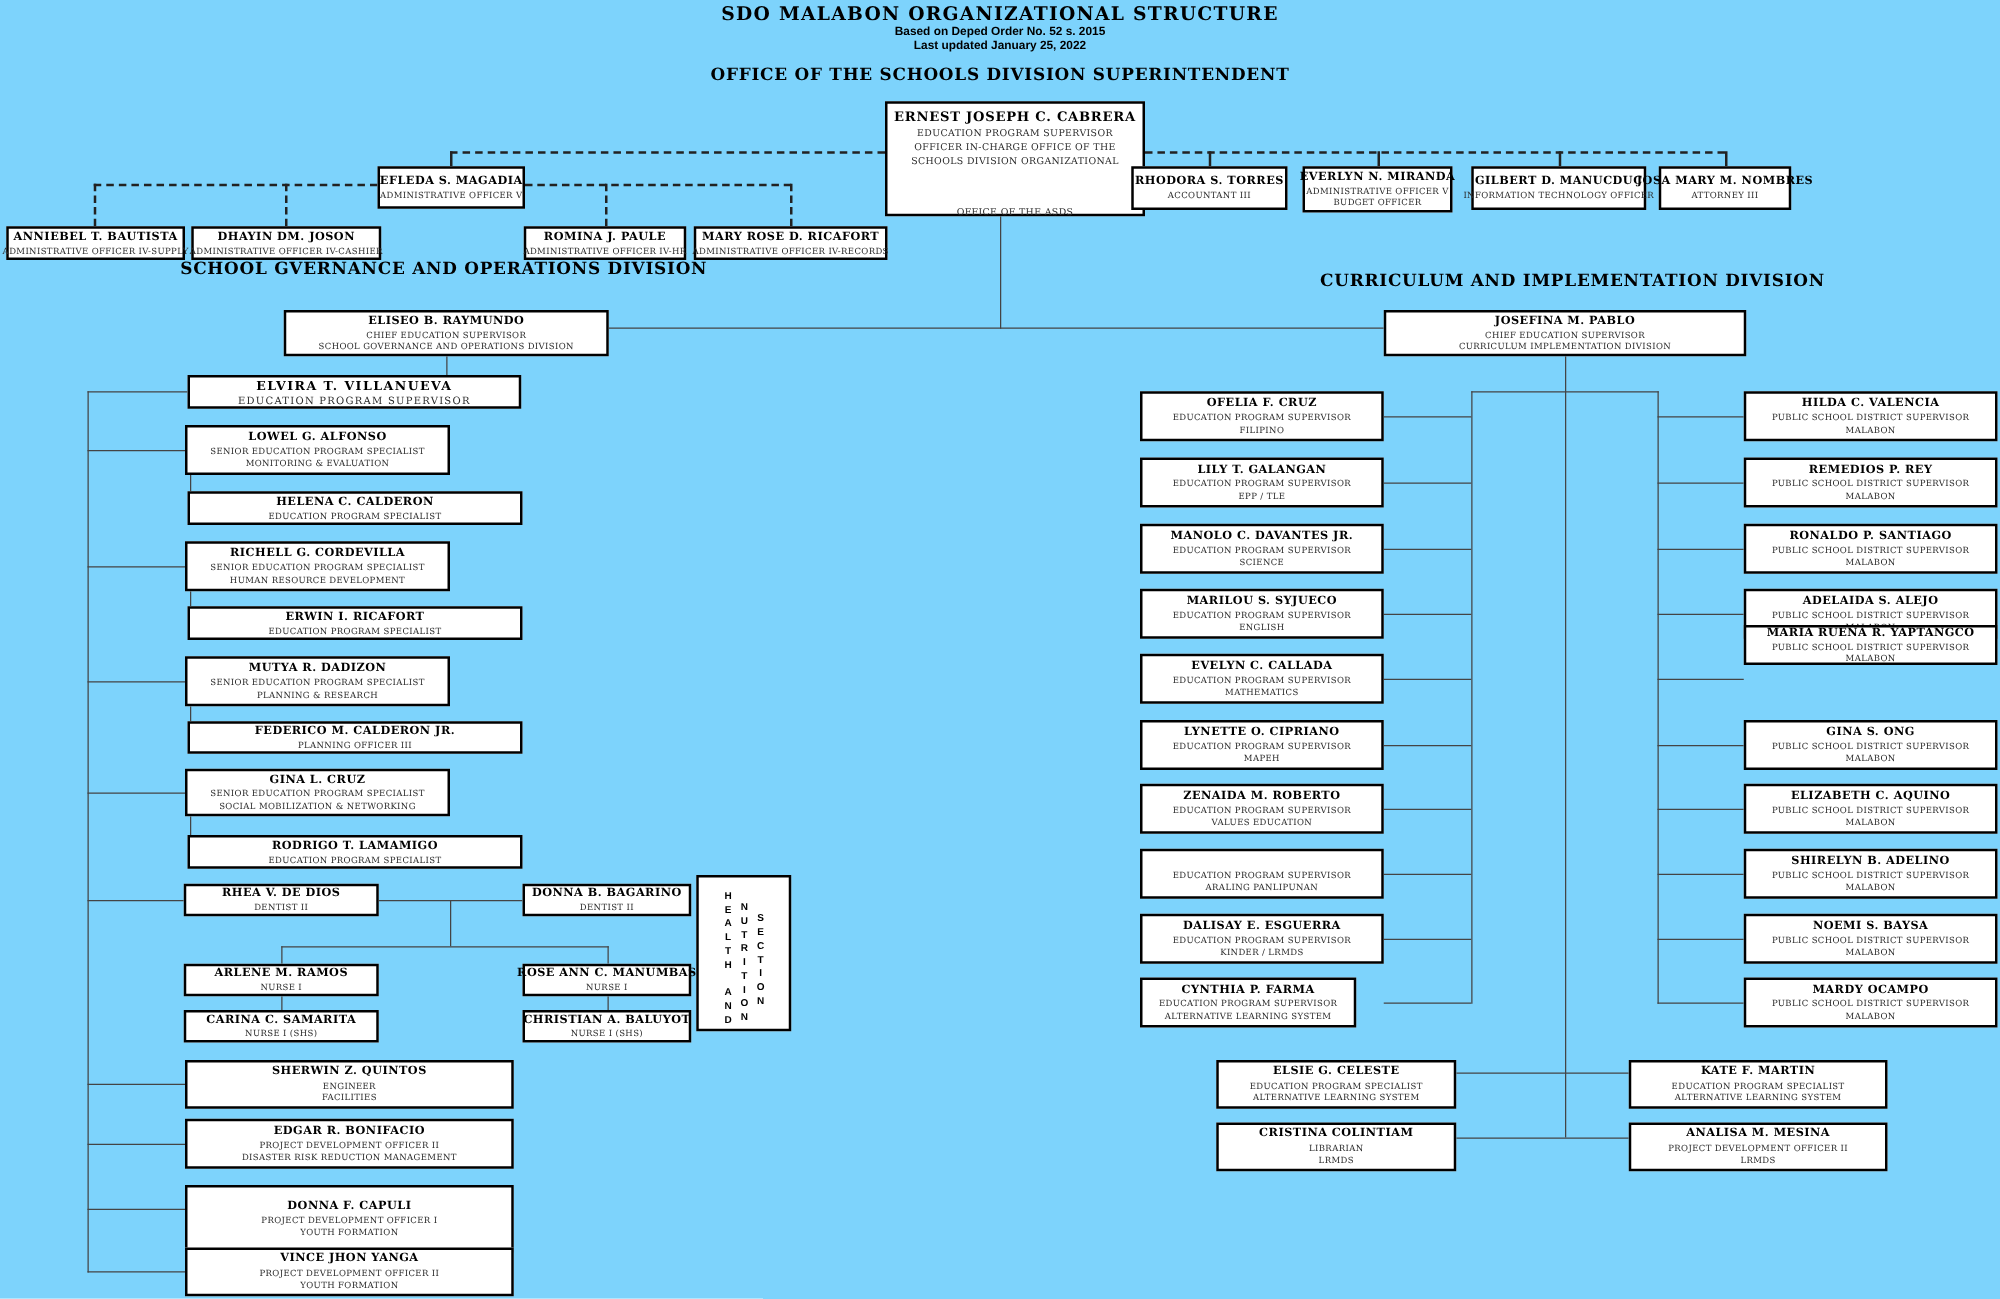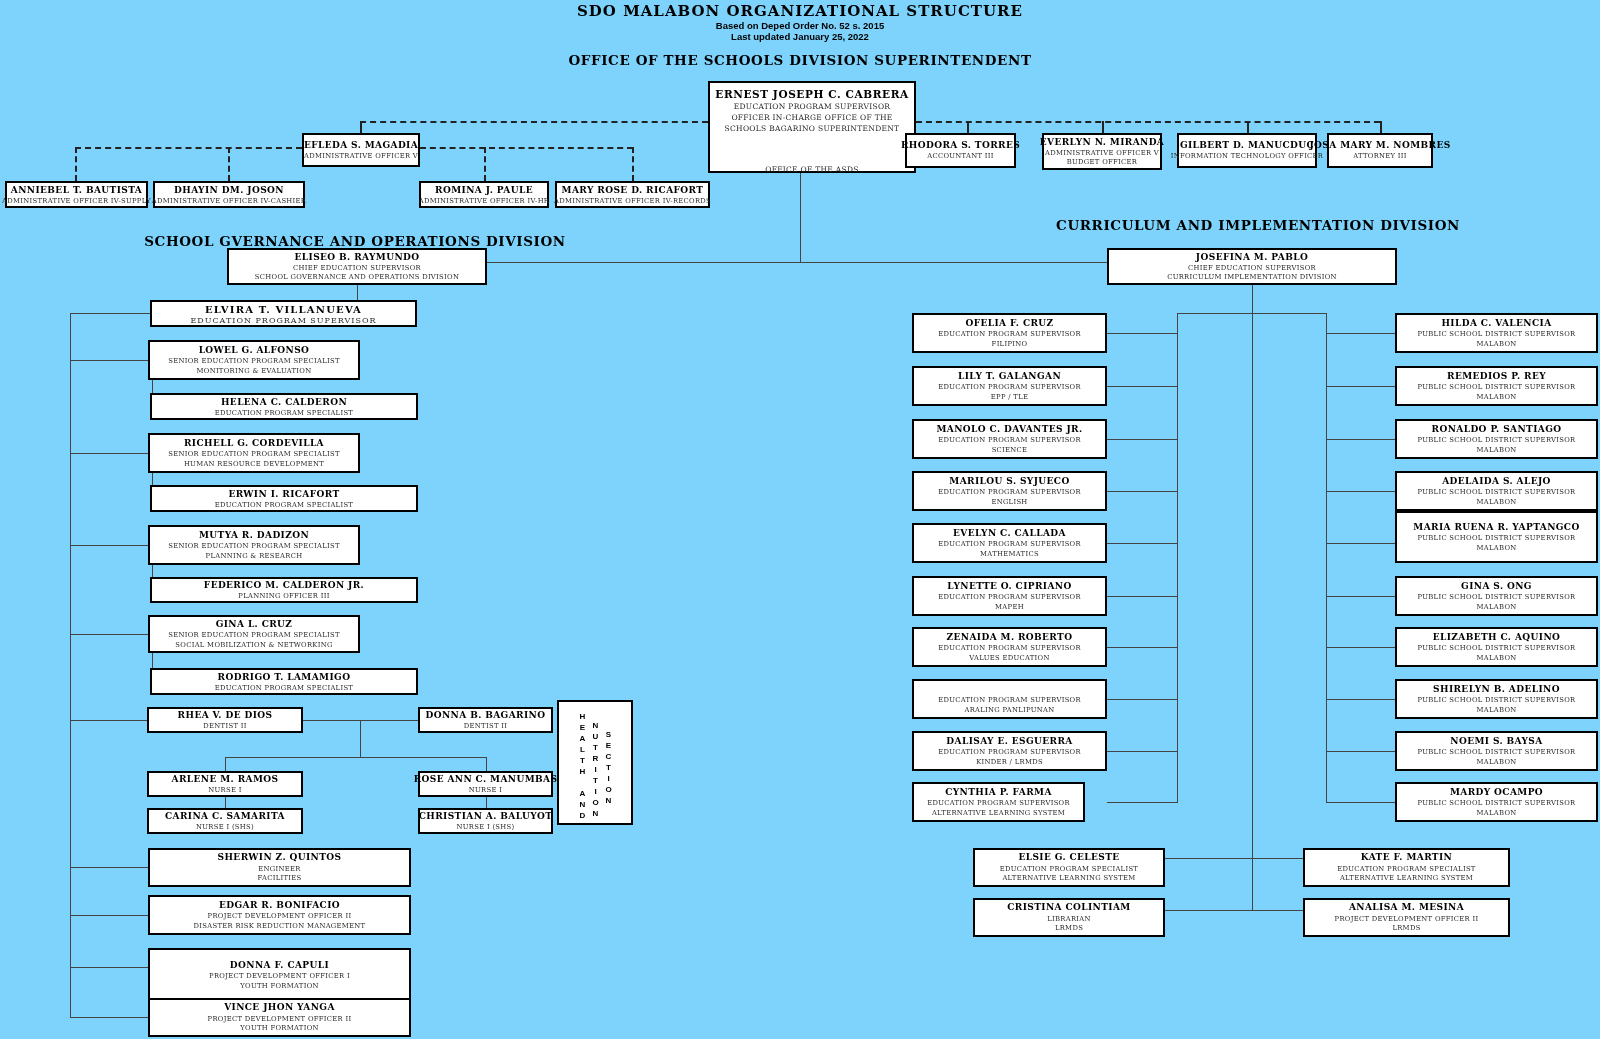--- a/index.html
+++ b/index.html
@@ -31,21 +31,21 @@
   .vlabel span:nth-child(3){margin-top:18px}
 </style>
 </head>
 <body>
 
 <div class="canvas">
   <div class="hdr title" style="left:400px;top:2px;width:800px">SDO MALABON ORGANIZATIONAL STRUCTURE</div>
   <div class="hdr sub" style="left:400px;top:20px;width:800px">Based on Deped Order No. 52 s. 2015</div>
   <div class="hdr sub" style="left:400px;top:31px;width:800px">Last updated January 25, 2022</div>
   <div class="hdr sect" style="left:400px;top:52px;width:800px">OFFICE OF THE SCHOOLS DIVISION SUPERINTENDENT</div>
-  <div class="hdr sect" style="left:105px;top:233px;width:500px">SCHOOL GVERNANCE AND OPERATIONS DIVISION</div>
+  <div class="hdr sect" style="left:105px;top:207px;width:500px">SCHOOL GVERNANCE AND OPERATIONS DIVISION</div>
   <div class="hdr sect" style="left:1008px;top:217px;width:500px">CURRICULUM AND IMPLEMENTATION DIVISION</div>
 
   <div class="vlabel" style="left:557px;top:700px;width:76px;height:125px">
     <span>HEALTH AND</span>
     <span>NUTRITION</span>
     <span>SECTION</span>
   </div>
 <div class="ln" style="left: 800px; top: 173px; width: 1px; height: 90px;"></div>
     <div class="ln" style="left: 487px; top: 262px; width: 620px; height: 1px;"></div>
     <div class="ln" style="left: 357px; top: 285px; width: 1px; height: 15px;"></div>
@@ -107,26 +107,26 @@
     <div class="dv" style="left: 1247px; top: 121px; height: 12px;"></div>
     <div class="dv" style="left: 1380px; top: 121px; height: 12px;"></div>
     <div class="dv" style="left: 75px; top: 147px; height: 34px;"></div>
     <div class="dv" style="left: 228px; top: 147px; height: 34px;"></div>
     <div class="dv" style="left: 484px; top: 147px; height: 34px;"></div>
     <div class="dv" style="left: 632px; top: 147px; height: 34px;"></div>
     <div class="box lg" style="left: 708px; top: 81px; width: 208px; height: 92px;">
       <span class="name">ERNEST JOSEPH C. CABRERA</span>
       <span class="role">EDUCATION PROGRAM SUPERVISOR</span>
       <span class="role">OFFICER IN-CHARGE OFFICE OF THE</span>
-      <span class="role">SCHOOLS BAGARINO SUPERINTENDENT</span>
+      <span class="role">SCHOOLS DIVISION ORGANIZATIONAL</span>
       <span class="role"></span>
       <span class="role"></span>
       <span class="role">OFFICE OF THE ASDS</span>
     </div>
-    <div class="box" style="left: 905px; top: 133px; width: 111px; height: 35px;">
+    <div class="box" style="left: 905px; top: 133px; width: 125px; height: 35px;">
       <span class="name">RHODORA S. TORRES</span>
       <span class="role">ACCOUNTANT III</span>
     </div>
     <div class="box" style="left: 1042px; top: 133px; width: 120px; height: 37px;">
       <span class="name">EVERLYN N. MIRANDA</span>
       <span class="role">ADMINISTRATIVE OFFICER V</span>
       <span class="role">BUDGET OFFICER</span>
     </div>
     <div class="box" style="left: 1177px; top: 133px; width: 140px; height: 35px;">
       <span class="name">GILBERT D. MANUCDUC</span>
@@ -313,21 +313,21 @@
     <div class="box" style="left: 1395px; top: 419px; width: 203px; height: 40px;">
       <span class="name">RONALDO P. SANTIAGO</span>
       <span class="role">PUBLIC SCHOOL DISTRICT SUPERVISOR</span>
       <span class="role">MALABON</span>
     </div>
     <div class="box" style="left: 1395px; top: 471px; width: 203px; height: 40px;">
       <span class="name">ADELAIDA S. ALEJO</span>
       <span class="role">PUBLIC SCHOOL DISTRICT SUPERVISOR</span>
       <span class="role">MALABON</span>
     </div>
-    <div class="box" style="left: 1395px; top: 511px; width: 203px; height: 52px;">
+    <div class="box" style="left: 1395px; top: 500px; width: 203px; height: 32px;">
       <span class="name">MARIA RUENA R. YAPTANGCO</span>
       <span class="role">PUBLIC SCHOOL DISTRICT SUPERVISOR</span>
       <span class="role">MALABON</span>
     </div>
     <div class="box" style="left: 1395px; top: 576px; width: 203px; height: 40px;">
       <span class="name">GINA S. ONG</span>
       <span class="role">PUBLIC SCHOOL DISTRICT SUPERVISOR</span>
       <span class="role">MALABON</span>
     </div>
     <div class="box" style="left: 1395px; top: 627px; width: 203px; height: 40px; align-items: center;">

